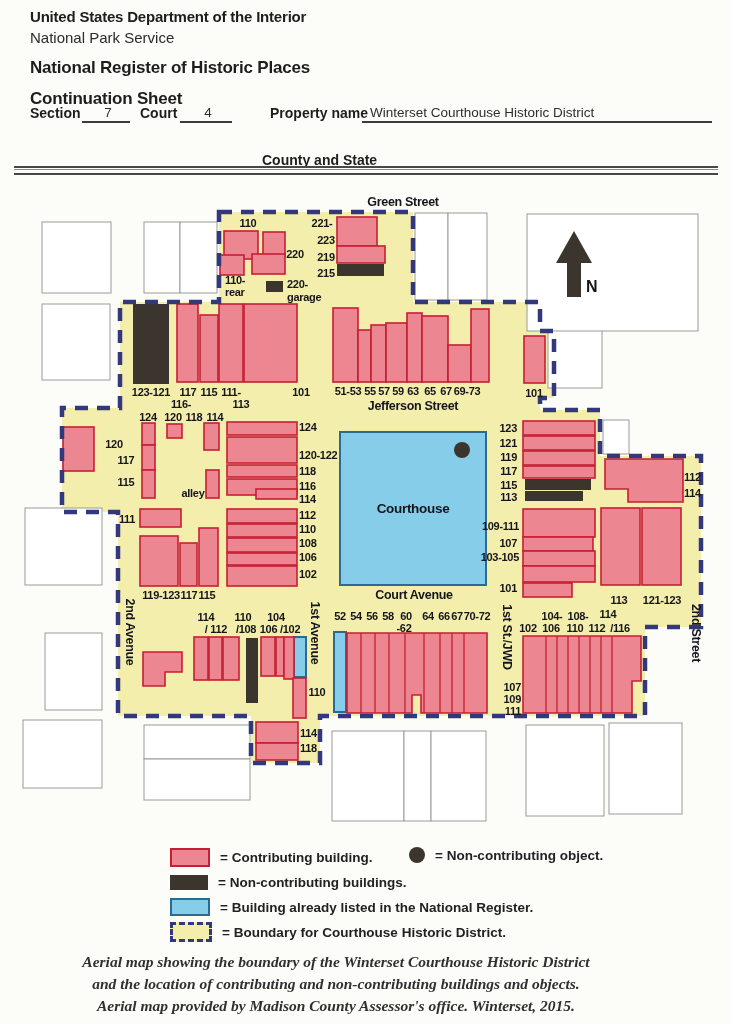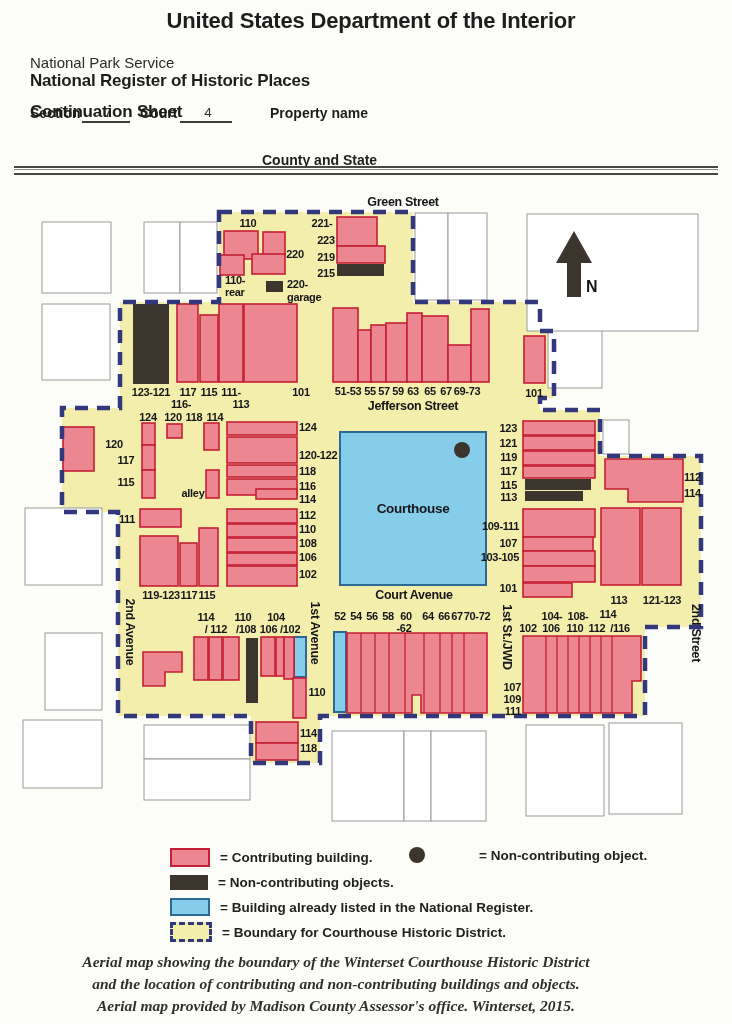--- a/index.html
+++ b/index.html
@@ -1,43 +1,43 @@
 <!DOCTYPE html>
 <html><head>
 <meta charset="utf-8">
 <style>
   html,body{margin:0;padding:0;background:#e8e8e8;}
   .page{position:relative;width:732px;height:1024px;background:#fcfcf9;overflow:hidden;
         font-family:"Liberation Sans","DejaVu Sans",sans-serif;color:#1d1d1d;}
   
   .hdr{position:absolute;left:30px;top:8px;right:20px;}
-  .agency{font-size:22px;font-weight:bold;letter-spacing:-0.2px;text-align:center;}
-  .bureau{font-size:15px;margin-top:20px;color:#2b2b2b;}
-  .ftitle{font-size:17px;font-weight:bold;letter-spacing:-0.2px;}
+  .agency{font-size:15px;font-weight:bold;letter-spacing:-0.2px;}
+  .bureau{font-size:15px;margin-top:4px;color:#2b2b2b;}
+  .ftitle{font-size:17px;font-weight:bold;margin-top:12px;letter-spacing:-0.2px;}
   .ftitle2{font-size:17px;font-weight:bold;margin-top:11px;letter-spacing:-0.2px;}
   .formrow{position:absolute;left:0;width:724px;height:22px;font-size:14px;}
   .flabel{position:absolute;font-weight:bold;white-space:nowrap;}
   .fvalue{position:absolute;border-bottom:2px solid #3c3c3c;font-size:13.5px;white-space:nowrap;
           padding:0 4px 1px 8px;color:#2e2e2e;}
   .rule{position:absolute;left:14px;right:14px;top:166px;height:5px;
         border-top:2px solid #474747;border-bottom:2px solid #474747;}
   .rule i{display:block;height:1px;background:#8a8a8a;margin-top:1px;}
   
   svg.map{position:absolute;left:0;top:185px;}
   svg.map text{font-family:"Liberation Sans","DejaVu Sans",sans-serif;font-weight:bold;fill:#15151a;letter-spacing:-0.3px;}
   
   .legend{position:absolute;left:4px;top:842px;width:732px;height:105px;font-size:13.5px;font-weight:bold;color:#222;}
   .lrow{position:absolute;left:166px;height:20px;display:flex;align-items:center;}
   .sw{display:inline-block;margin-right:10px;}
   .sw-c{width:36px;height:15px;background:#ec8691;border:2px solid #c51f35;}
   .sw-n{width:36px;height:13px;background:#3b352d;border:1px solid #3b352d;margin-top:1px;}
   .sw-l{width:36px;height:14px;background:#85cde9;border:2px solid #2b6a95;}
   .sw-b{width:36px;height:14px;background:#f3eeab;border:3px dashed #33387c;}
   .ldot{display:inline-block;width:16px;height:16px;border-radius:50%;background:#3b352d;margin-right:10px;}
-  .lright{position:absolute;left:409px;top:847px;display:flex;align-items:center;font-size:13.5px;font-weight:bold;color:#222;gap:44px;}
+  .lright{position:absolute;left:409px;top:847px;display:flex;align-items:center;font-size:13.5px;font-weight:bold;color:#222;}
   
   .caption{position:absolute;left:0;top:951px;width:672px;text-align:center;
            font-family:"Liberation Serif","DejaVu Serif",serif;font-weight:bold;font-style:italic;
            font-size:15.5px;line-height:22px;color:#303030;}
 </style>
 </head>
 <body>
 
 <div class="page">
 
@@ -47,20 +47,21 @@
     <div class="ftitle">National Register of Historic Places</div>
     <div class="ftitle2">Continuation Sheet</div>
   </div>
 
   <div class="formrow" style="top:105px">
     <span class="flabel" style="left:30px">Section</span>
     <span class="fvalue" style="left:82px;width:36px;text-align:center">7</span>
     <span class="flabel" style="left:140px">Court</span>
     <span class="fvalue" style="left:180px;width:40px;text-align:center">4</span>
     <span class="flabel" style="left:270px">Property name</span>
+    <span class="fvalue" style="left:362px;width:338px">Winterset Courthouse Historic District</span>
   </div>
 
   <div class="formrow" style="top:152px">
     <span class="flabel" style="left:262px">County and State</span>
   </div>
 
   <div class="rule">
       <i></i>
     </div>
 
@@ -282,21 +283,21 @@
       <text x="300" y="752" font-size="11" text-anchor="start">118</text>
     </svg>
 
   <div class="legend">
     <div class="lrow" style="top:5px">
       <span class="sw sw-c"></span>
       <span>= Contributing building.</span>
     </div>
     <div class="lrow" style="top:30px">
       <span class="sw sw-n"></span>
-      <span>= Non-contributing objects.</span>
+      <span>= Non-contributing buildings.</span>
     </div>
     <div class="lrow" style="top:80px">
       <span class="sw sw-b"></span>
       <span>= Boundary for Courthouse Historic District.</span>
     </div>
     <div class="lrow" style="top:55px">
       <span class="sw sw-l"></span>
       <span>= Building already listed in the National Register.</span>
     </div>
   </div>

